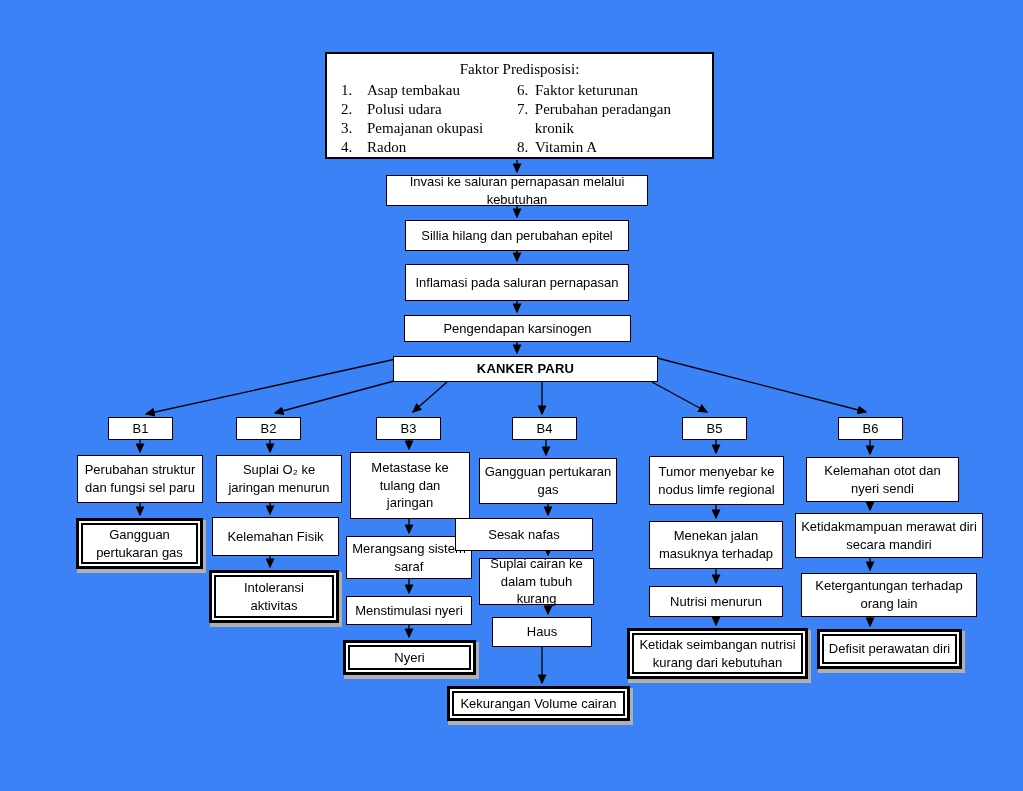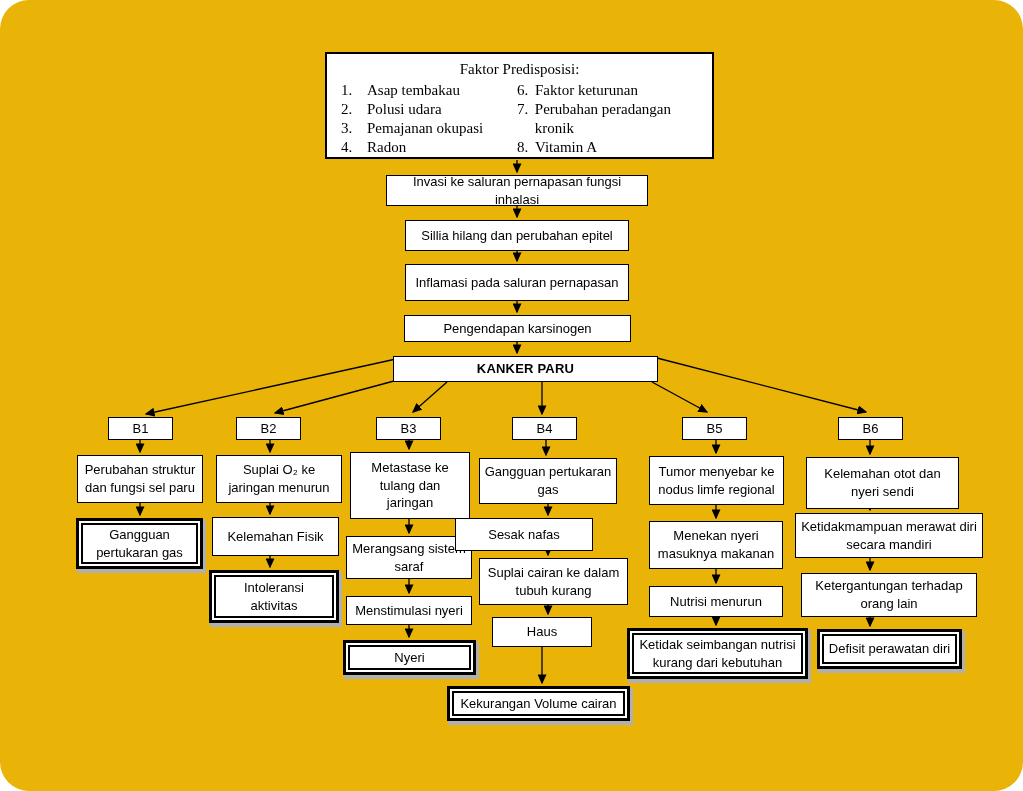--- a/index.html
+++ b/index.html
@@ -1,24 +1,23 @@
 <!DOCTYPE html>
 <html><head>
 <meta charset="utf-8">
 <style>
   html, body { margin: 0; padding: 0; background: #ffffff; }
   .stage {
     position: relative;
     width: 1023px;
     height: 791px;
-    background: #eab308;
+    background: #3b82f6;
     font-family: "Liberation Sans", "DejaVu Sans", sans-serif;
     color: #000;
     overflow: hidden;
-    border-radius: 29px;
   }
   .arrows { position: absolute; left: 0; top: 0; }
   .box {
     position: absolute;
     box-sizing: border-box;
     background: #fff;
     border: 1.5px solid #000;
     display: flex;
     align-items: center;
     justify-content: center;
@@ -135,21 +134,21 @@
             <span>Perubahan peradangan kronik</span>
           </div>
         <div class="predis-item">
             <span class="num">8.</span>
             <span>Vitamin A</span>
           </div>
       </div>
     </div>
   </div>
 
-  <div class="box" style="left:386px;top:175px;width:262px;height:31px;">Invasi ke saluran pernapasan fungsi inhalasi</div>
+  <div class="box" style="left:386px;top:175px;width:262px;height:31px;">Invasi ke saluran pernapasan melalui kebutuhan</div>
   <div class="box" style="left:405px;top:220px;width:224px;height:31px;">Sillia hilang dan perubahan epitel</div>
   <div class="box" style="left:405px;top:264px;width:224px;height:37px;">Inflamasi pada saluran pernapasan</div>
   <div class="box" style="left:404px;top:315px;width:227px;height:27px;">Pengendapan karsinogen</div>
   <div class="box bold" style="left:393px;top:356px;width:265px;height:26px;">KANKER PARU</div>
 
   <div class="box" style="left:108px;top:417px;width:65px;height:23px;">B1</div>
   <div class="box" style="left:236px;top:417px;width:65px;height:23px;">B2</div>
   <div class="box" style="left:376px;top:417px;width:65px;height:23px;">B3</div>
   <div class="box" style="left:512px;top:417px;width:65px;height:23px;">B4</div>
   <div class="box" style="left:682px;top:417px;width:65px;height:23px;">B5</div>
@@ -162,27 +161,27 @@
   <div class="box" style="left:212px;top:517px;width:127px;height:39px;">Kelemahan Fisik</div>
   <div class="box dbl" style="left:214px;top:575px;width:120px;height:43px;">Intoleransi aktivitas</div>
 
   <div class="box" style="left:350px;top:452px;width:120px;height:67px;">Metastase ke tulang dan jaringan</div>
   <div class="box" style="left:346px;top:596px;width:126px;height:29px;">Menstimulasi nyeri</div>
   <div class="box" style="left:346px;top:536px;width:126px;height:43px;">Merangsang sistem saraf</div>
   <div class="box dbl" style="left:348px;top:645px;width:123px;height:25px;text-align:right;">Nyeri</div>
 
   <div class="box" style="left:479px;top:458px;width:138px;height:46px;">Gangguan pertukaran gas</div>
   <div class="box" style="left:455px;top:518px;width:138px;height:33px;">Sesak nafas</div>
-  <div class="box" style="left:479px;top:558px;width:149px;height:47px;">Suplai cairan ke dalam tubuh kurang</div>
+  <div class="box" style="left:479px;top:558px;width:115px;height:47px;">Suplai cairan ke dalam tubuh kurang</div>
   <div class="box" style="left:492px;top:617px;width:100px;height:30px;">Haus</div>
   <div class="box" style="left:649px;top:456px;width:135px;height:49px;">Tumor menyebar ke nodus limfe regional</div>
 
   <div class="box dbl" style="left:452px;top:691px;width:173px;height:25px;">Kekurangan Volume cairan</div>
-  <div class="box" style="left:649px;top:521px;width:134px;height:48px;">Menekan nyeri masuknya makanan</div>
+  <div class="box" style="left:649px;top:521px;width:134px;height:48px;">Menekan jalan masuknya terhadap</div>
   <div class="box" style="left:649px;top:586px;width:134px;height:31px;">Nutrisi menurun</div>
   <div class="box dbl" style="left:632px;top:633px;width:171px;height:41px;">Ketidak seimbangan nutrisi kurang dari kebutuhan</div>
 
-  <div class="box" style="left:806px;top:457px;width:153px;height:52px;">Kelemahan otot dan nyeri sendi</div>
+  <div class="box" style="left:806px;top:457px;width:153px;height:45px;">Kelemahan otot dan nyeri sendi</div>
   <div class="box" style="left:801px;top:573px;width:176px;height:44px;">Ketergantungan terhadap orang lain</div>
   <div class="box" style="left:795px;top:513px;width:188px;height:45px;">Ketidakmampuan merawat diri secara mandiri</div>
   <div class="box dbl" style="left:822px;top:634px;width:135px;height:30px;">Defisit perawatan diri</div>
 
 </div>
 
 </body></html>

